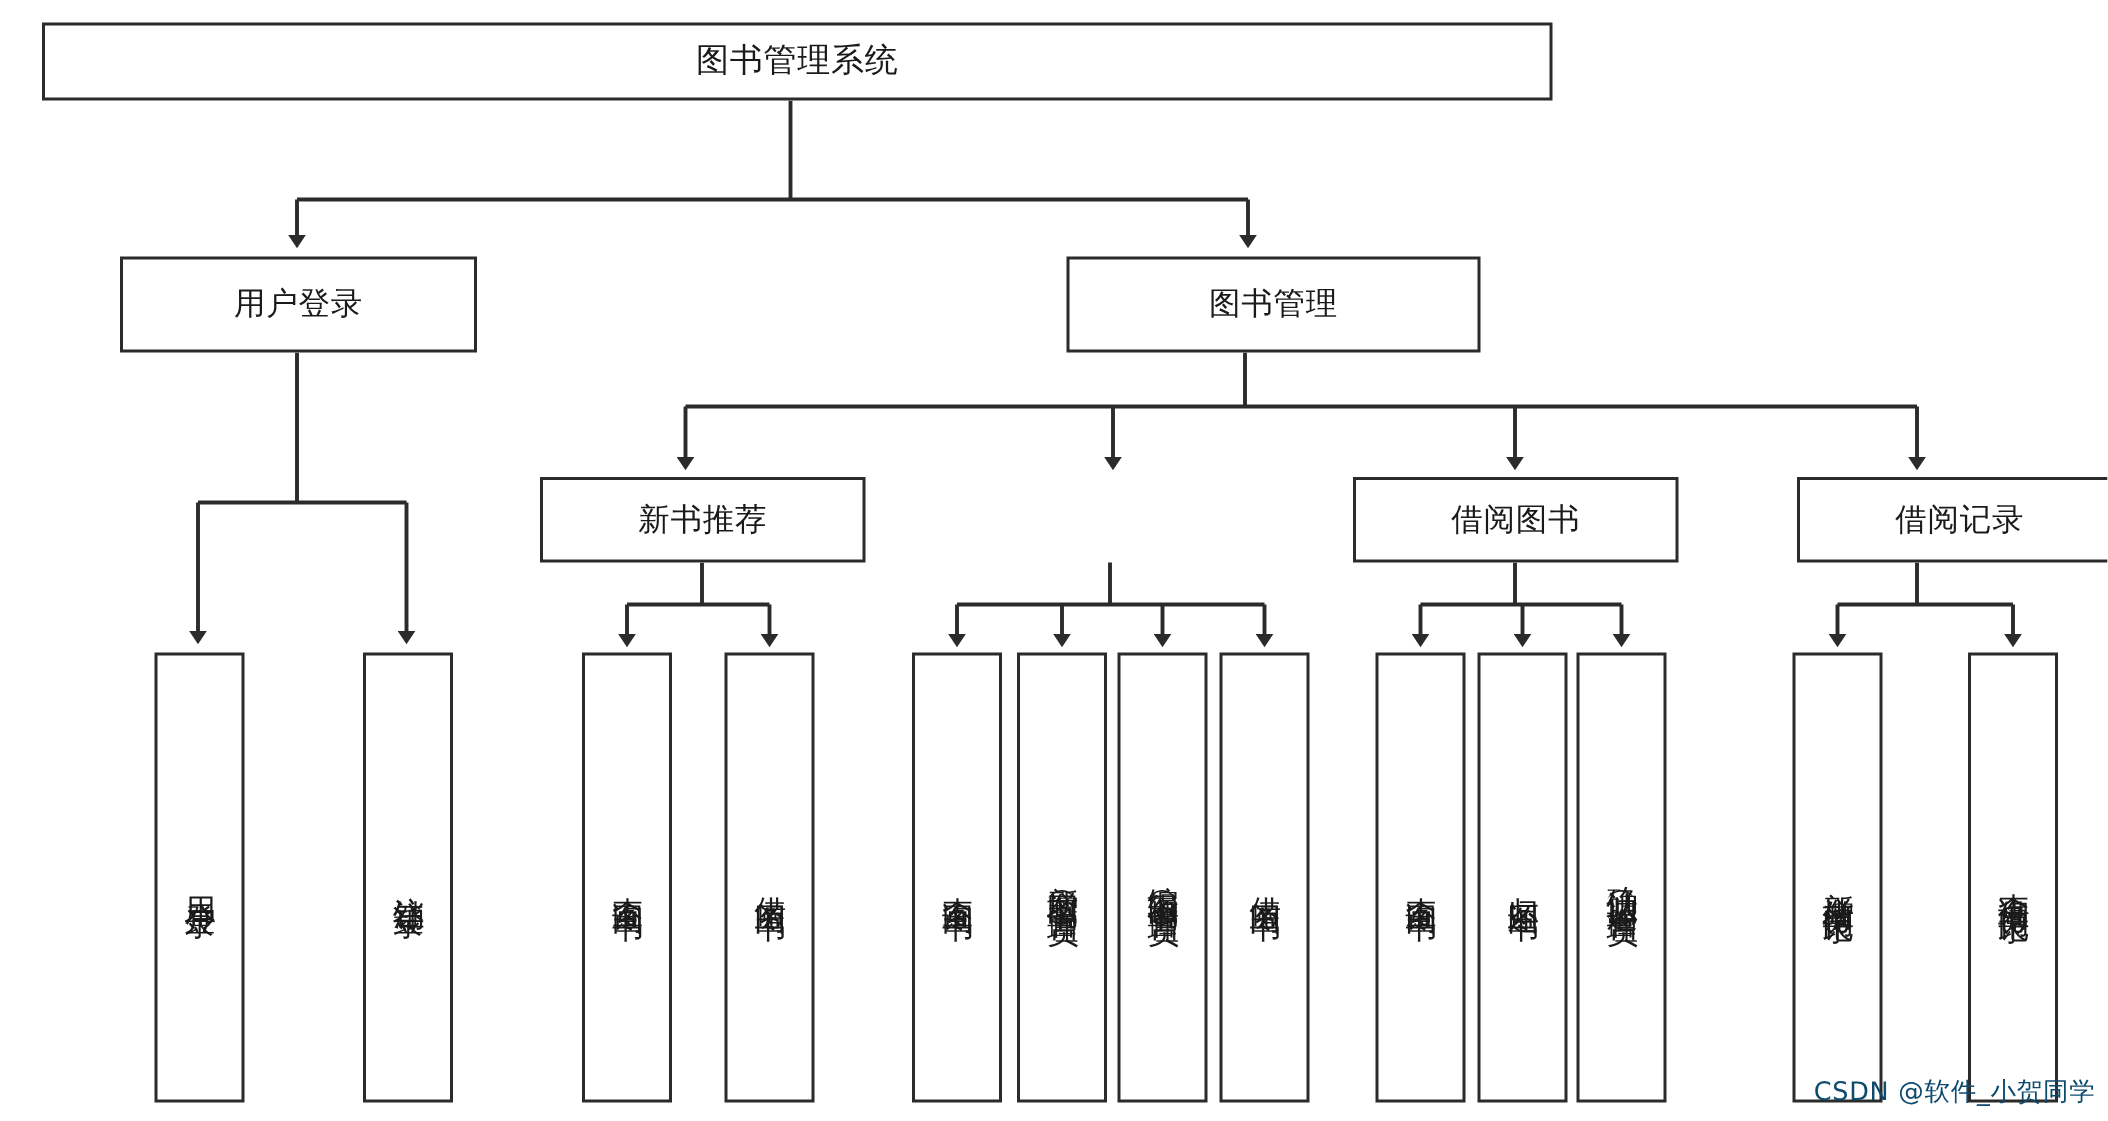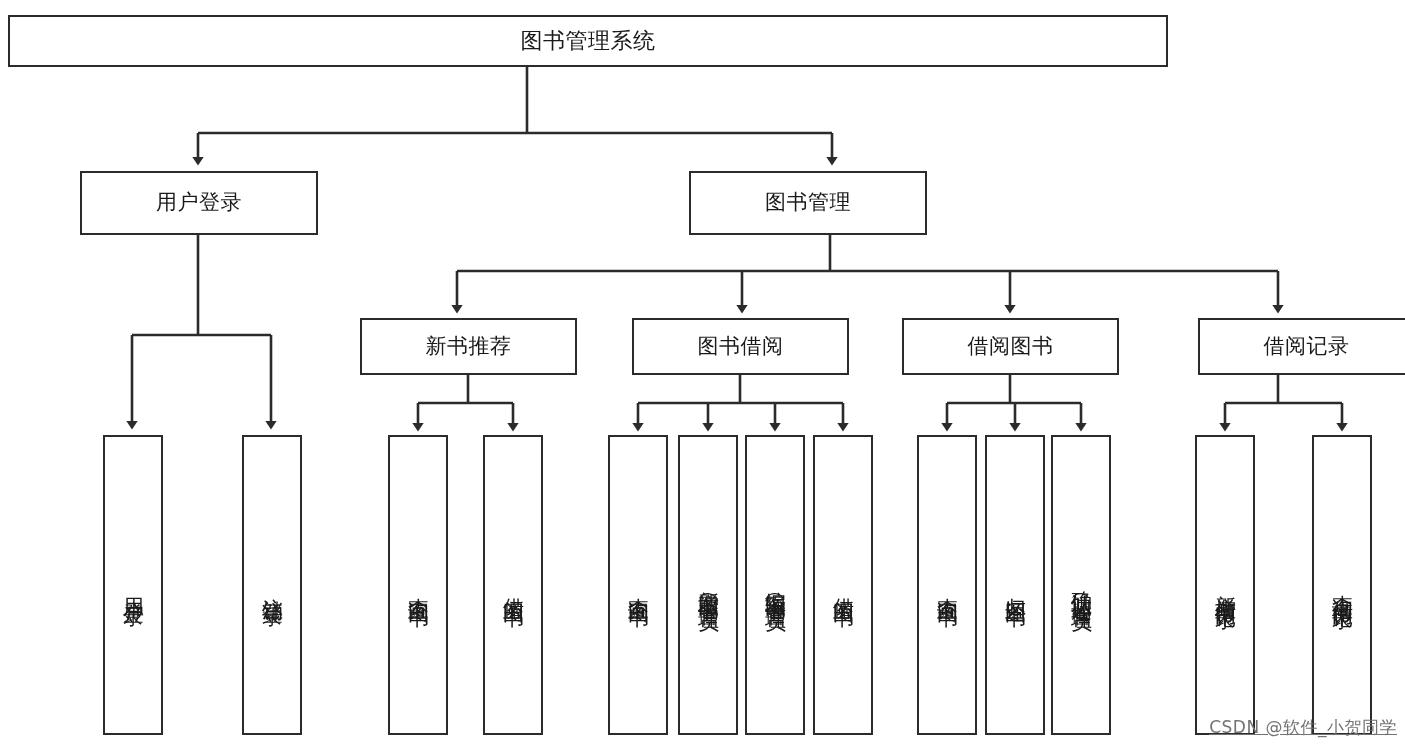--- a/index.html
+++ b/index.html
@@ -53,25 +53,24 @@
     white-space: nowrap;
     font-size: 21px;
     letter-spacing: 3px;
     line-height: 1;
   }
   .watermark {
     position: absolute;
     right: 8px;
     bottom: 8px;
     font-size: 17px;
-    color: #737373;
+    color: #0c4a6e;
     z-index: 5;
     white-space: nowrap;
     letter-spacing: 0.5px;
-    text-decoration: underline;
   }
 </style>
 </head>
 <body>
 
 <div id="canvas">
 
   <svg class="edges" viewBox="0 0 1405 747" xmlns="http://www.w3.org/2000/svg">
     <defs>
       <marker id="arrow" markerWidth="10" markerHeight="12" refX="1.5" refY="6" orient="auto" markerUnits="userSpaceOnUse">
@@ -115,39 +114,36 @@
       <path d="M1015,403 L1015,424" marker-end="url(#arrow)"></path>
       <path d="M1081,403 L1081,424" marker-end="url(#arrow)"></path>
 
       <path d="M1278,375 L1278,403"></path>
       <path d="M1225,403 L1342,403"></path>
       <path d="M1225,403 L1225,424" marker-end="url(#arrow)"></path>
       <path d="M1342,403 L1342,424" marker-end="url(#arrow)"></path>
     </g>
   </svg>
 
-  <div class="node root" style="left:8px; top:15px; width:1160px; height:52px;">
+  <div class="node root" style="left:28px; top:15px; width:1007px; height:52px;">
     <span class="label">图书管理系统</span>
   </div>
 
   <div class="node" style="left:80px; top:171px; width:238px; height:64px;">
     <span class="label">用户登录</span>
   </div>
 
-  <div class="node" style="left:689px; top:171px; width:238px; height:64px;">
+  <div class="node" style="left:711px; top:171px; width:276px; height:64px;">
     <span class="label">图书管理</span>
   </div>
 
   <div class="node" style="left:360px; top:318px; width:217px; height:57px;">
     <span class="label">新书推荐</span>
   </div>
 
-  <div class="node" style="left:632px; top:318px; width:217px; height:57px;">
-    <span class="label">图书借阅</span>
-  </div>
 
   <div class="node" style="left:902px; top:318px; width:217px; height:57px;">
     <span class="label">借阅图书</span>
   </div>
 
   <div class="node" style="left:1170px; top:318px; width:217px; height:57px;margin-left:28px;">
     <span class="label">借阅记录</span>
   </div>
 
   <div class="node vert" style="left:103px; top:435px; width:60px; height:300px;">

